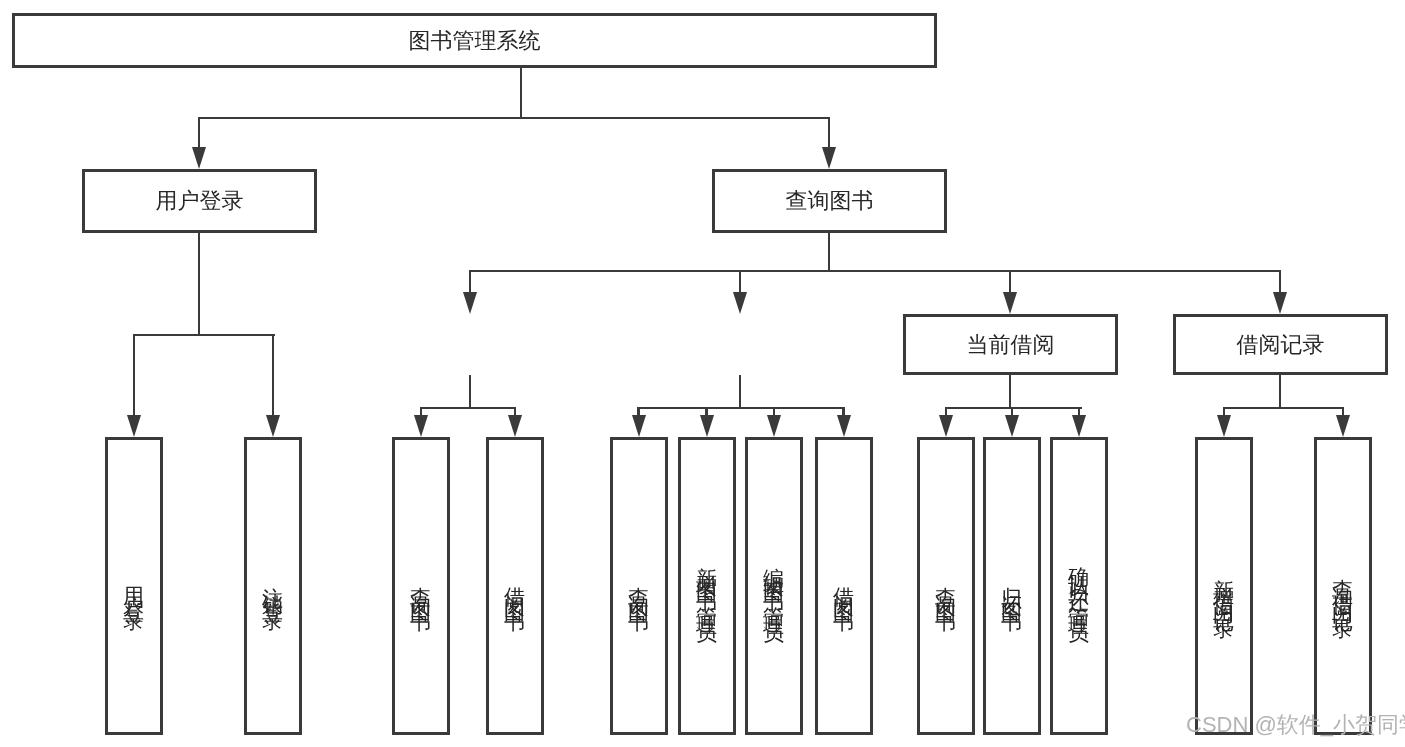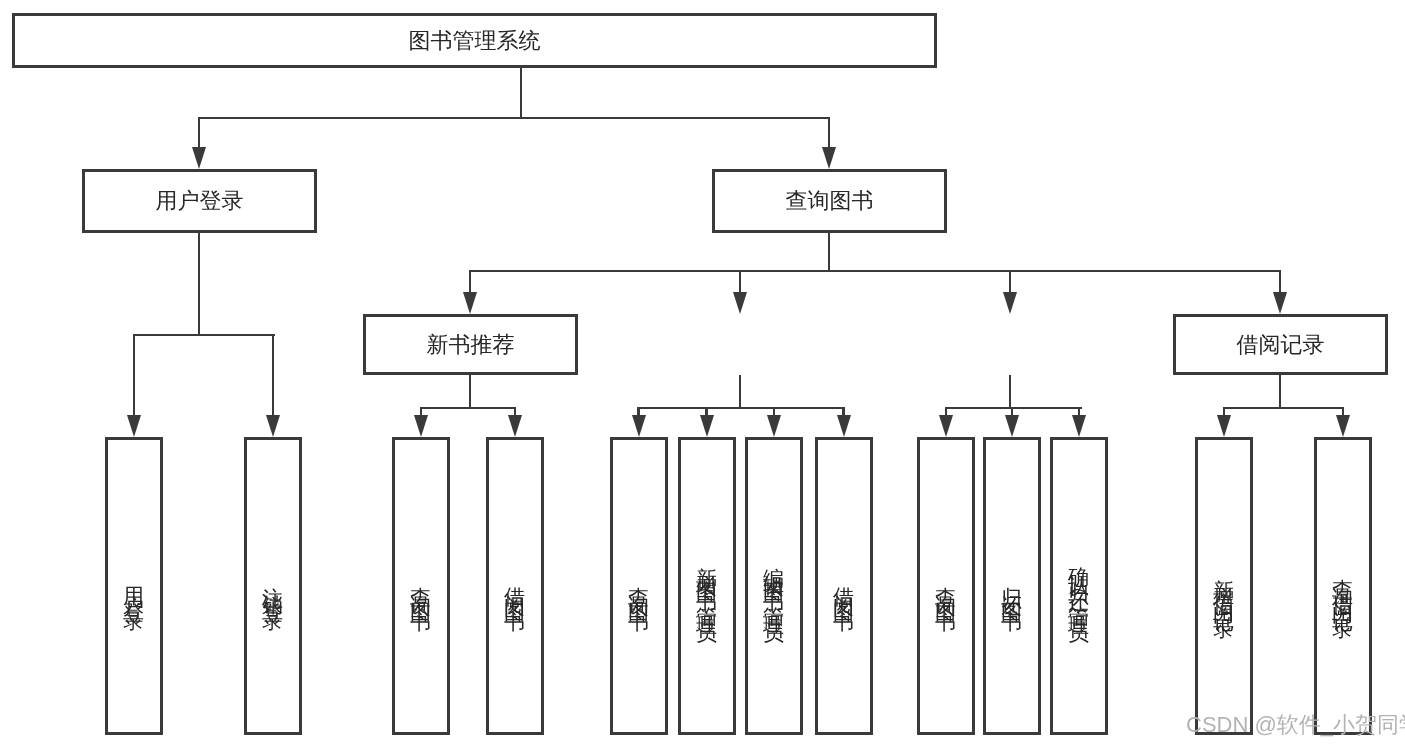--- a/index.html
+++ b/index.html
@@ -46,25 +46,25 @@
   </div>
 
   <div class="bx" style="left:82px;top:169px;width:235px;height:64px;">
     <span>用户登录</span>
   </div>
 
   <div class="bx" style="left:712px;top:169px;width:235px;height:64px;">
     <span>查询图书</span>
   </div>
 
-  <div class="bx" style="left:363px;top:314px;width:215px;height:61px;">
-    <span>新书推荐</span>
-  </div>
 
 
+  <div class="bx" style="left:903px;top:314px;width:215px;height:61px;">
+    <span>当前借阅</span>
+  </div>
 
   <div class="bx" style="left:1173px;top:314px;width:215px;height:61px;">
     <span>借阅记录</span>
   </div>
 
   <div class="bx leaf" style="left:105px;">
     <span class="vt">用户登录</span>
   </div>
   <div class="bx leaf" style="left:244px;">
     <span class="vt">注销登录</span>

